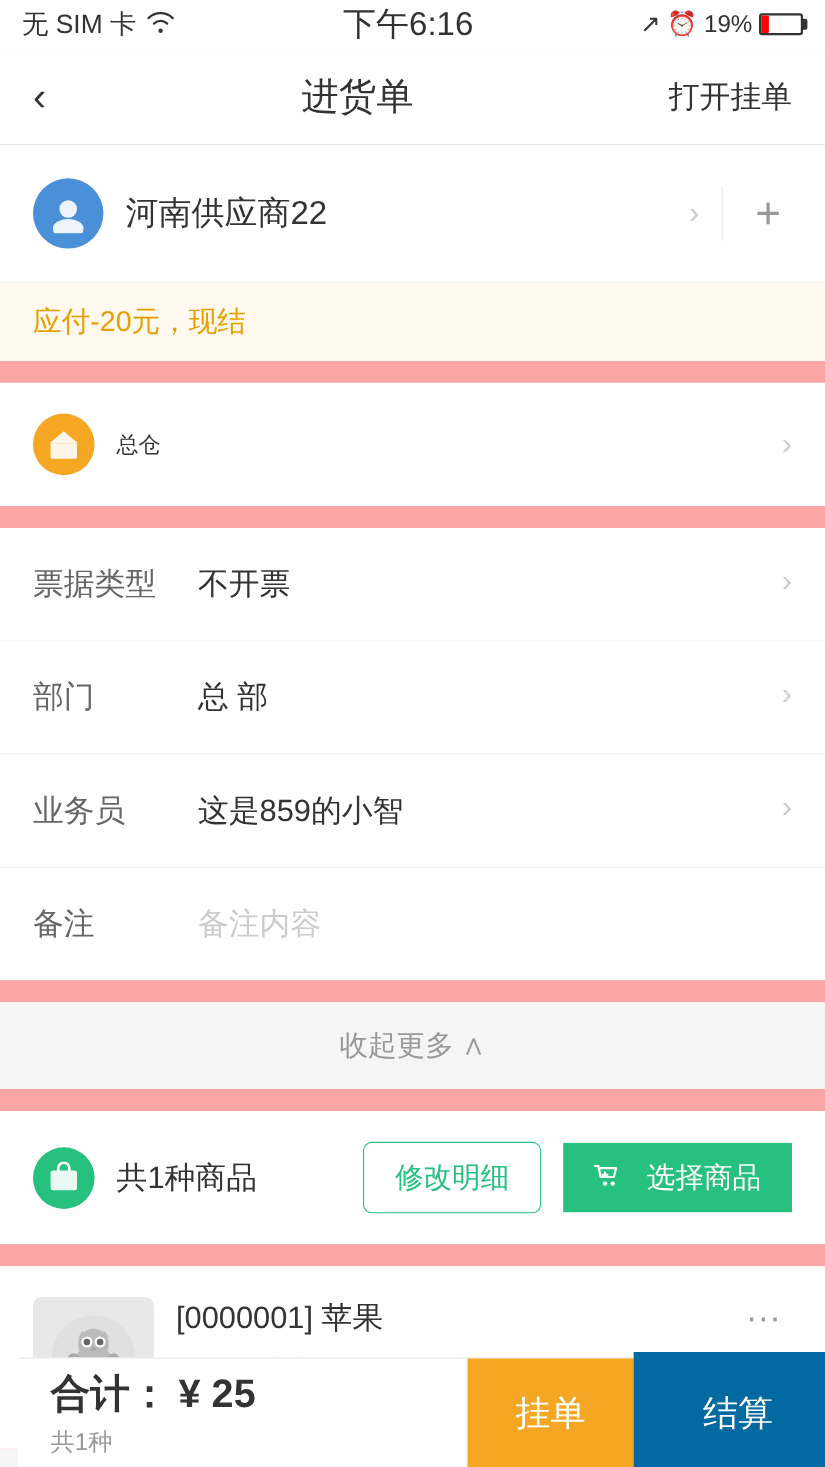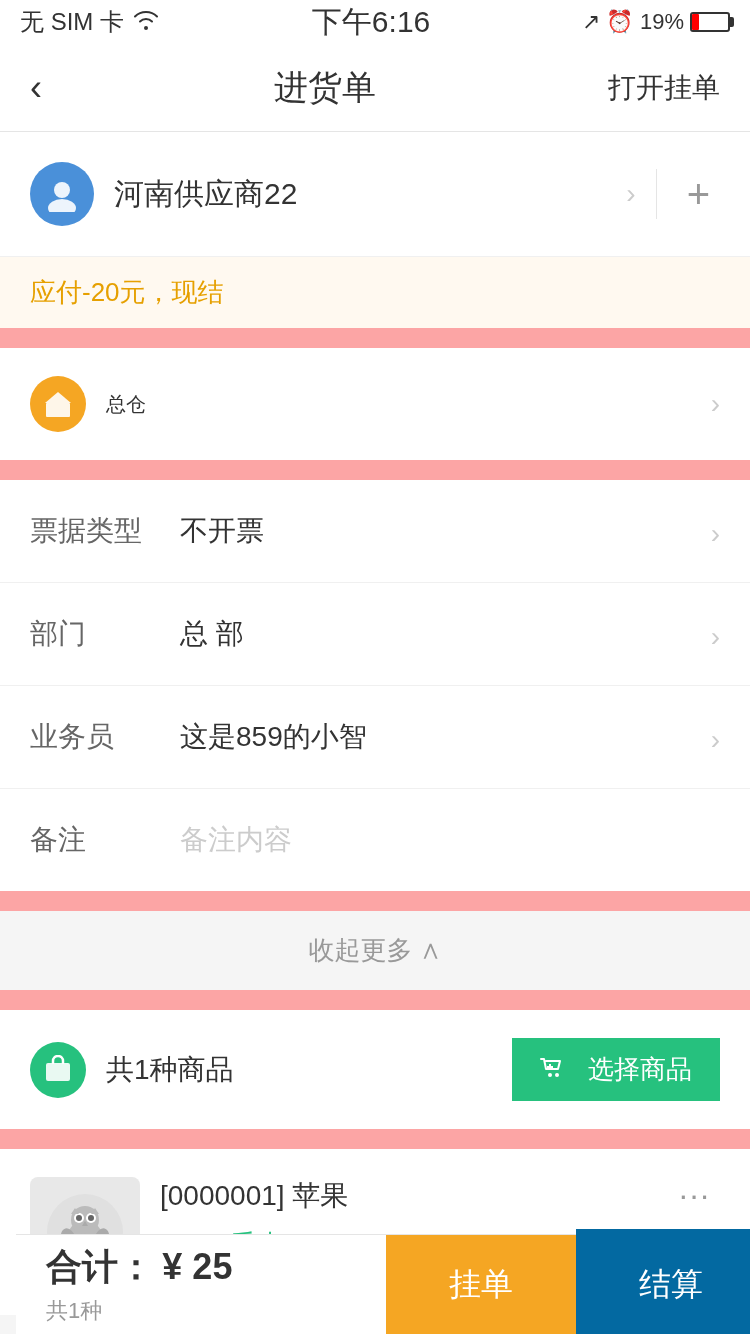--- a/index.html
+++ b/index.html
@@ -86,21 +86,21 @@
       padding: 18px 30px;
       font-size: 26px;
       color: #e6a000;
       margin-bottom: 20px;
     }
 
     
     .row-item {
       background: #fff;
       display: flex;
-      align-items: flex-end;
+      align-items: flex-start;
       padding: 32px 30px;
       border-bottom: 1px solid #f0f0f0;
     }
     .row-item:last-child { border-bottom: none; }
     .row-label { font-size: 28px; color: #666; min-width: 120px; }
     .row-value { flex: 1; font-size: 28px; color: #333; padding-left: 30px; }
     .row-placeholder { color: #ccc; }
     .row-chevron { color: #ccc; font-size: 28px; }
 
     
@@ -185,21 +185,21 @@
       border-top: 1px solid #e5e5e5;
     }
     .total-info {
       flex: 1;
       padding: 0 30px;
     }
     .total-main { font-size: 30px; color: #333; }
     .total-main span { font-size: 36px; font-weight: bold; color: #333; }
     .total-sub { font-size: 22px; color: #999; margin-top: 4px; }
     .bottom-btn-hang {
-      width: 190px; height: 100px; background: #f5a623;
+      width: 151px; height: 100px; background: #f5a623;
       display: flex; align-items: center; justify-content: center;
       font-size: 32px; color: #fff; cursor: pointer;
     }
     .bottom-btn-checkout {
       width: 190px; height: 112px; background: #0369a1;
       display: flex; align-items: center; justify-content: center;
       font-size: 32px; color: #fff; cursor: pointer;
     }
   </style>
 </head>
@@ -292,20 +292,21 @@
   <div class="collapse-row">收起更多 ∧</div>
 
   <div class="products-header card">
     <div class="products-icon">
       <svg width="30" height="30" viewBox="0 0 30 30" fill="none">
         <rect x="3" y="8" width="24" height="18" rx="2" fill="white" opacity="0.9"></rect>
         <path d="M10 8V6a5 5 0 0110 0v2" stroke="white" stroke-width="2.5" fill="none" stroke-linecap="round"></path>
       </svg>
     </div>
     <span class="products-count">共1种商品</span>
+    <button class="btn-outline">修改明细</button>
     <button class="btn-primary">
       <span>
         <svg width="24" height="20" viewBox="0 0 24 20" fill="none">
           <path d="M1 1h3l2 10h12l2-8H6" stroke="white" stroke-width="2" fill="none" stroke-linecap="round" stroke-linejoin="round"></path>
           <circle cx="10" cy="17" r="2" fill="white"></circle>
           <circle cx="17" cy="17" r="2" fill="white"></circle>
           <line x1="10" y1="6" x2="10" y2="12" stroke="white" stroke-width="2"></line>
           <line x1="7" y1="9" x2="13" y2="9" stroke="white" stroke-width="2"></line>
         </svg>
       </span>

